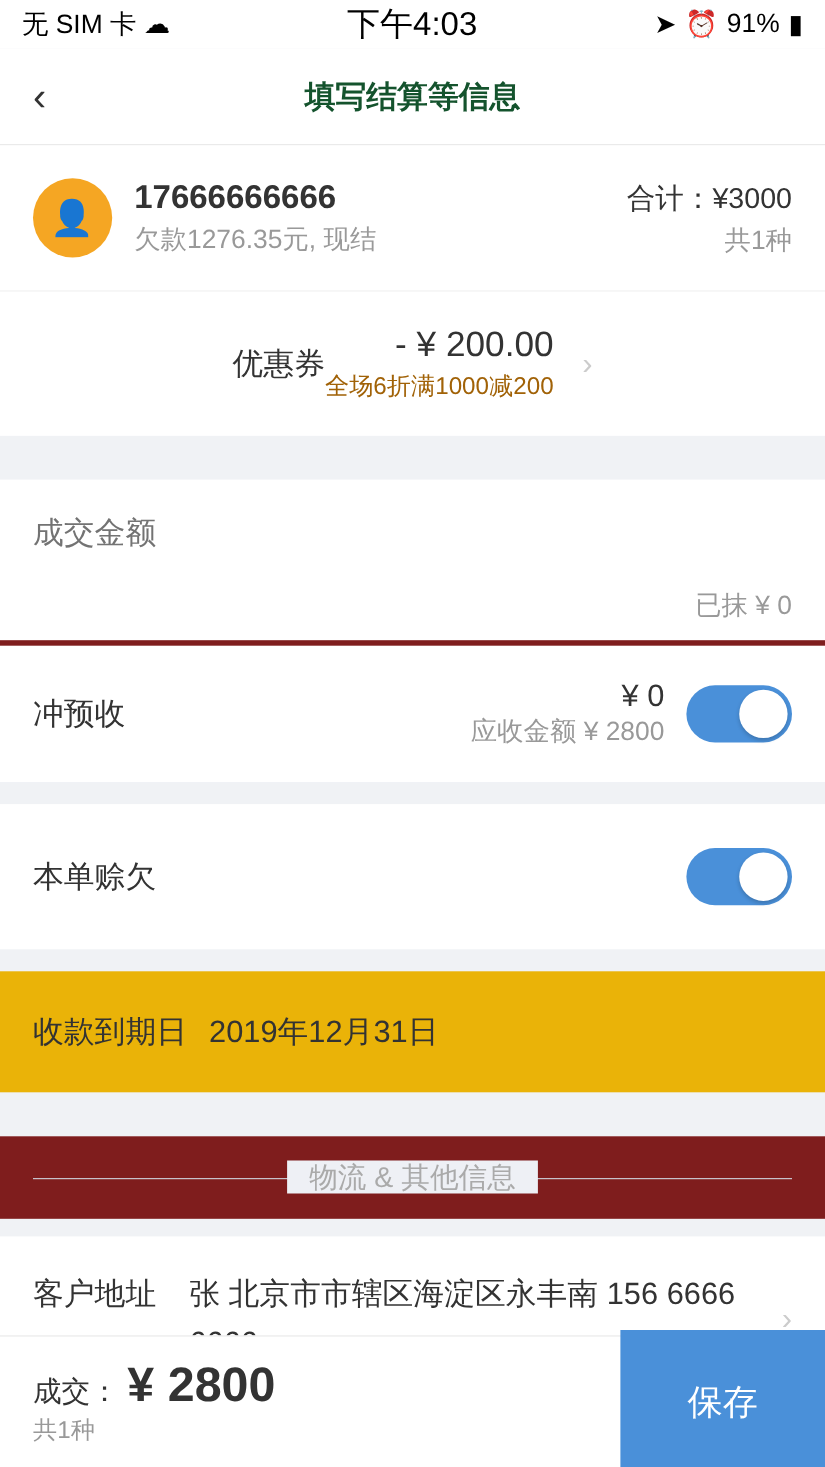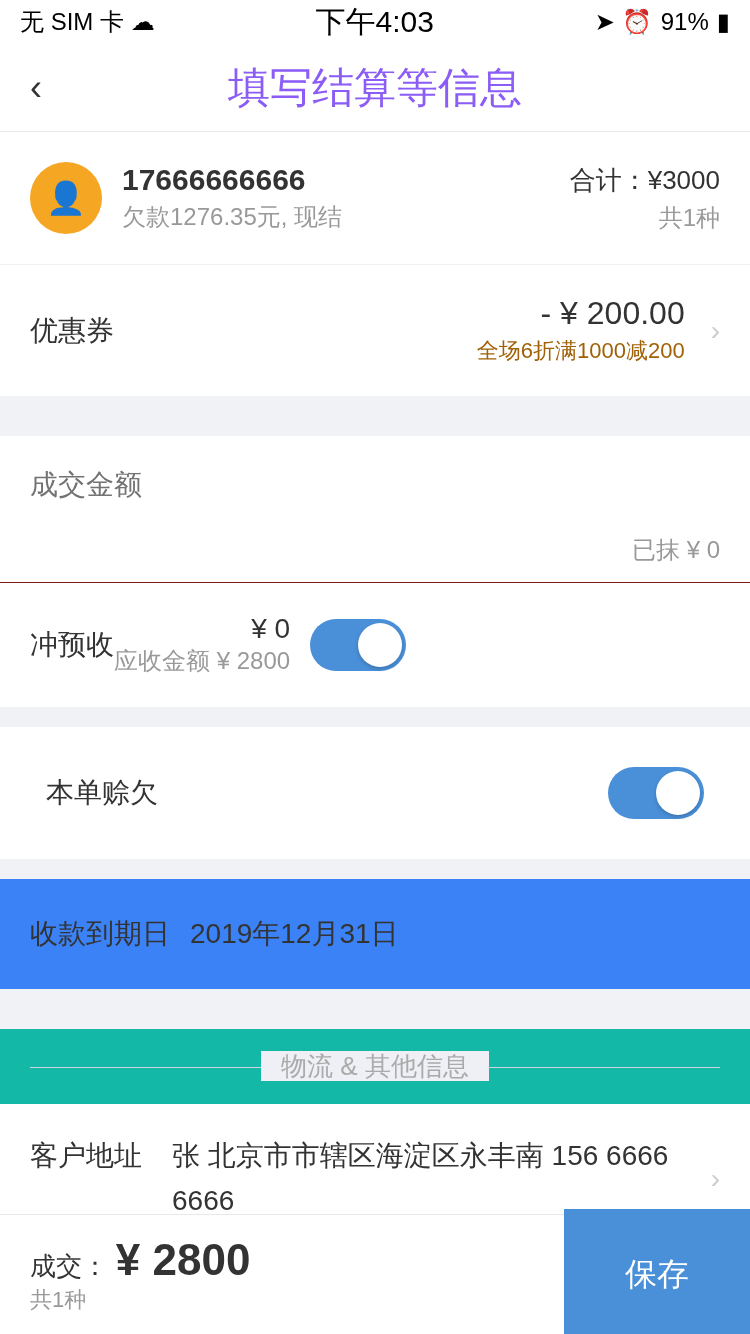--- a/index.html
+++ b/index.html
@@ -39,23 +39,23 @@
       border-bottom: 1px solid #e8e8e8;
     }
     .nav-back {
       position: absolute;
       left: 30px;
       font-size: 36px;
       color: #333;
       cursor: pointer;
     }
     .nav-title {
-      font-size: 42px;
-      font-weight: 400;
-      color: #8b5cf6;
+      font-size: 28px;
+      font-weight: 700;
+      color: #14532d;
     }
 
     
     .section {
       background: #fff;
       margin-bottom: 20px;
     }
 
     
     .customer-row {
@@ -76,21 +76,21 @@
     .customer-name { font-size: 30px; font-weight: 600; color: #333; }
     .customer-sub { font-size: 24px; color: #999; margin-top: 4px; }
     .customer-right { text-align: right; }
     .total-label { font-size: 26px; color: #333; }
     .total-count { font-size: 24px; color: #999; margin-top: 4px; }
 
     
     .row-item {
       display: flex;
       align-items: center;
-      justify-content: space-between;
+      justify-content: center;
       padding: 30px 30px;
       background: #fff;
       border-top: 1px solid #f0f0f0;
     }
     .row-label { font-size: 28px; color: #333; }
     .row-right { display: flex; align-items: center; gap: 16px; text-align: right; }
     .discount-amount { font-size: 32px; color: #333; font-weight: 500; }
     .discount-sub { font-size: 22px; color: #a16207; margin-top: 4px; }
     .chevron { color: #ccc; font-size: 28px; margin-left: 10px; }
 
@@ -116,24 +116,24 @@
       color: #333;
       background: #fff;
       cursor: pointer;
     }
     .amount-sub { font-size: 24px; color: #999; text-align: right; padding-right: 30px; padding-bottom: 16px; }
 
     
     .toggle-row {
       display: flex;
       align-items: center;
-      justify-content: flex-start;
-      padding: 30px 30px;
-      background: #fff;
-      border-top: 1px solid #7f1d1d;
+      justify-content: space-between;
+      padding: 30px 30px;
+      background: #fff;
+      border-top: 5px solid #7f1d1d;
     }
     .toggle-label { font-size: 28px; color: #333; }
     .toggle-right { display: flex; align-items: center; gap: 20px; }
     .toggle-value { font-size: 28px; color: #333; text-align: right; }
     .toggle-sub { font-size: 24px; color: #999; }
 
     
     .toggle-switch {
       width: 96px; height: 52px;
       background: #4a90d9;
@@ -153,44 +153,44 @@
 
     
     .credit-section {
       background: #fff;
       margin-bottom: 20px;
     }
     .credit-row {
       display: flex;
       align-items: center;
       justify-content: space-between;
-      padding: 40px 46px;
+      padding: 40px 30px;
     }
 
     
     .date-section {
-      background: #3b82f6;
+      background: #eab308;
       margin-bottom: 20px;
     }
     .date-row {
       display: flex;
       align-items: center;
       padding: 36px 30px;
       gap: 20px;
     }
     .date-label { font-size: 28px; color: #333; }
     .date-value { font-size: 28px; color: #333; }
 
     
     .divider-section {
-      background: #14b8a6;
+      background: #7f1d1d;
       padding: 20px 0;
       text-align: center;
       position: relative;
-      margin-bottom: 0;
+      margin-bottom: 16px;
     }
     .divider-line {
       position: absolute;
       top: 50%;
       left: 30px;
       right: 30px;
       height: 1px;
       background: #d0d4de;
     }
     .divider-text {

